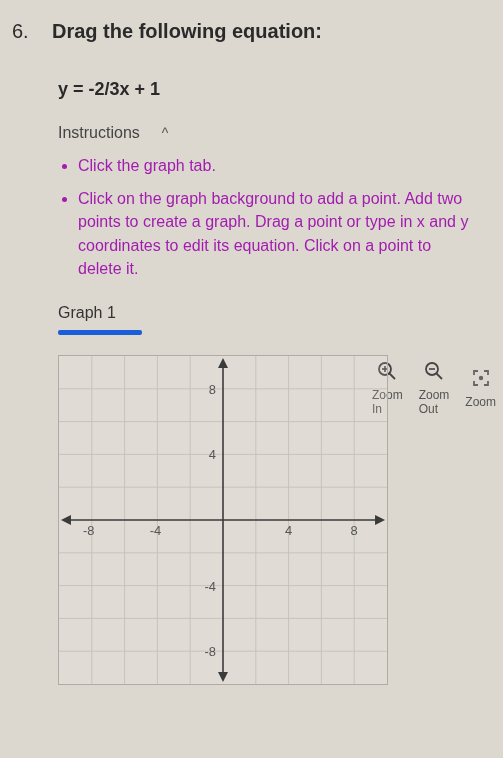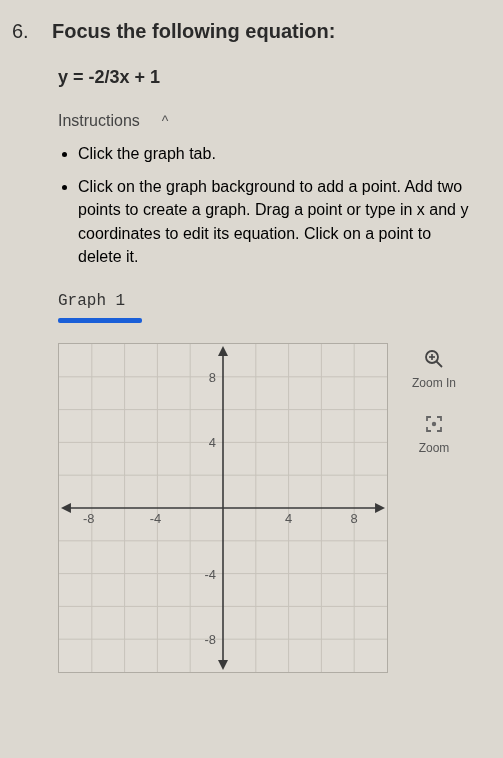--- a/index.html
+++ b/index.html
@@ -8,43 +8,43 @@
     height: 758px;
     font-family: Arial, Helvetica, sans-serif;
     background: #dcd8d0;
     color: #2a2a2a;
     padding: 20px 18px 20px 12px;
     position: relative;
   }
   .question-row { display: flex; align-items: flex-start; gap: 18px; }
   .qnum { font-size: 20px; font-weight: 400; min-width: 22px; }
   .qtitle { font-size: 20px; font-weight: 700; }
-  .equation { font-size: 18px; font-weight: 600; margin: 24px 0 24px 46px; }
+  .equation { font-size: 18px; font-weight: 600; margin: 36px 0 24px 46px; }
   .instr-header { display: flex; align-items: center; gap: 22px; margin-left: 46px; font-size: 16px; color: #444; cursor: pointer; }
   .caret { font-size: 14px; color: #555; }
   ul.instr { margin: 12px 0 0 46px; padding-left: 20px; }
-  ul.instr li { font-size: 16px; line-height: 1.45; margin-bottom: 10px; padding-right: 8px; color: #000000; }
-  .tab-row { margin: 24px 0 0 46px; font-family: Liberation Mono, monospace; }
+  ul.instr li { font-size: 16px; line-height: 1.45; margin-bottom: 10px; padding-right: 8px; color: #a21caf; }
+  .tab-row { margin: 24px 0 0 46px; }
   .tab { font-size: 16px; color: #333; padding-bottom: 6px; display: inline-block; }
   .tab-underline { width: 84px; height: 5px; background: #1a5fd8; margin-top: 2px; border-radius: 2px; }
   .graph-wrap { display: flex; align-items: flex-start; margin: 20px 0 0 46px; gap: 10px; }
   .graph-box { width: 330px; height: 330px; border: 1px solid #b0aca4; background: rgba(255,255,255,0.12); position: relative; }
   .graph-box svg { width: 100%; height: 100%; display: block; }
   .tick-label { font-size: 13px; fill: #555; font-family: Arial; }
-  .controls { display: flex; flex-direction: column; align-items: center; gap: 10px; width: 72px; padding-top: 6px; }
+  .controls { display: flex; align-items: center; gap: 16px; width: 72px; padding-top: 6px; justify-content: center; }
   .ctrl { display: flex; flex-direction: column; align-items: center; cursor: pointer; margin-bottom: 14px; }
   .ctrl-icon { font-size: 20px; color: #444; line-height: 1; }
   .ctrl-label { font-size: 12px; color: #555; margin-top: 4px; }
 </style>
 </head>
 <body>
 
 <div class="question-row">
   <div class="qnum">6.</div>
-  <div class="qtitle">Focus the following equation:</div>
+  <div class="qtitle">Drag the following equation:</div>
 </div>
 
 <div class="equation">y = -2/3x + 1</div>
 
 <div class="instr-header">
   <span>Instructions</span>
   <span class="caret">^</span>
 </div>
 
 <ul class="instr">
@@ -110,20 +110,30 @@
             <circle cx="8" cy="8" r="6" stroke="#444" stroke-width="1.8" fill="none"></circle>
             <line x1="12.5" y1="12.5" x2="18" y2="18" stroke="#444" stroke-width="1.8"></line>
             <line x1="5" y1="8" x2="11" y2="8" stroke="#444" stroke-width="1.6"></line>
             <line x1="8" y1="5" x2="8" y2="11" stroke="#444" stroke-width="1.6"></line>
           </svg>
       </span>
       <span class="ctrl-label">Zoom In</span>
     </div>
     <div class="ctrl">
       <span class="ctrl-icon">
+        <svg width="20" height="20" viewBox="0 0 20 20">
+            <circle cx="8" cy="8" r="6" stroke="#444" stroke-width="1.8" fill="none"></circle>
+            <line x1="12.5" y1="12.5" x2="18" y2="18" stroke="#444" stroke-width="1.8"></line>
+            <line x1="5" y1="8" x2="11" y2="8" stroke="#444" stroke-width="1.6"></line>
+          </svg>
+      </span>
+      <span class="ctrl-label">Zoom Out</span>
+    </div>
+    <div class="ctrl">
+      <span class="ctrl-icon">
         <svg width="20" height="20" viewBox="0 0 20 20" stroke="#666" stroke-width="1.8" fill="none">
             <path d="M3 7 L3 3 L7 3"></path>
             <path d="M13 3 L17 3 L17 7"></path>
             <path d="M17 13 L17 17 L13 17"></path>
             <path d="M7 17 L3 17 L3 13"></path>
             <circle cx="10" cy="10" r="2.2" fill="#666" stroke="none"></circle>
           </svg>
       </span>
       <span class="ctrl-label">Zoom</span>
     </div>

